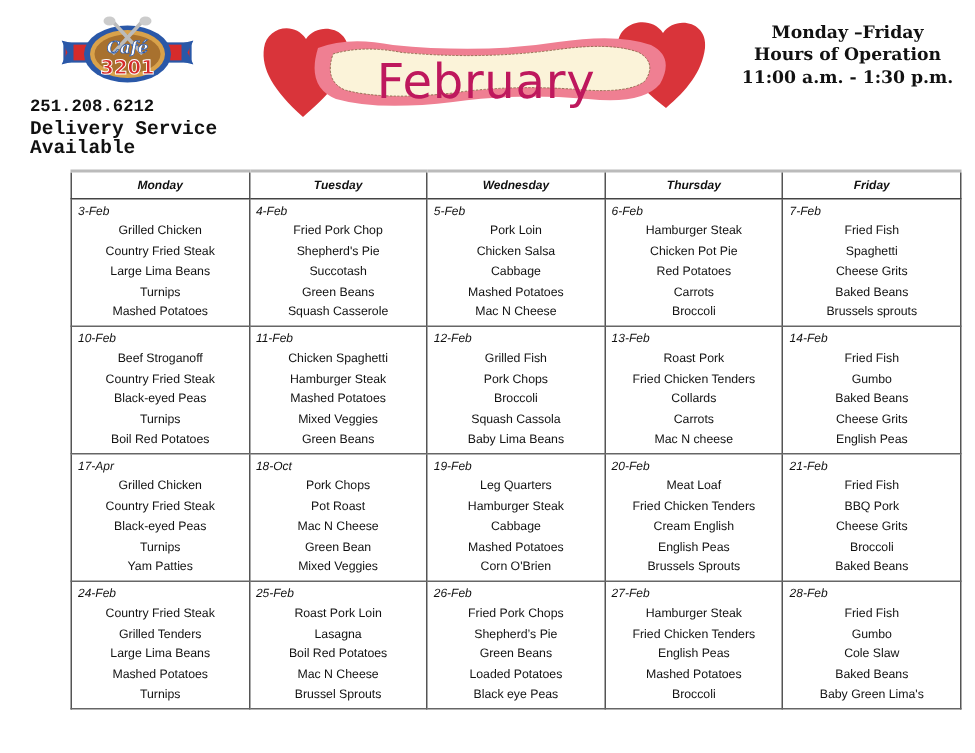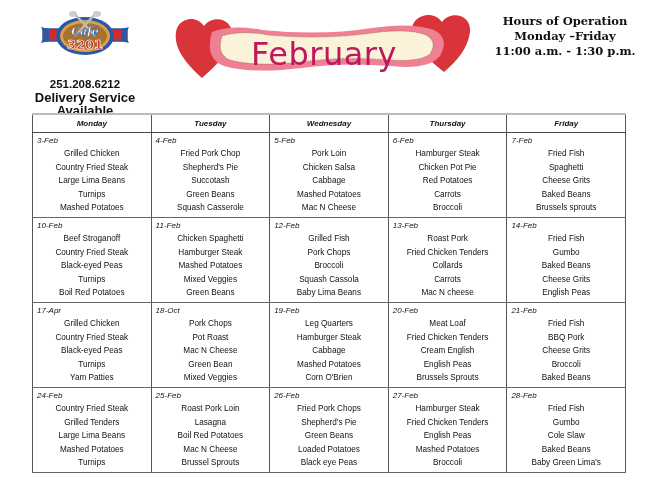--- a/index.html
+++ b/index.html
@@ -1,28 +1,28 @@
 <!DOCTYPE html>
 <html><head>
 <meta charset="utf-8">
 <style>
   html, body { margin: 0; padding: 0; background: #ffffff; }
   body { width: 650px; height: 502px; position: relative; overflow: hidden; font-family: "Liberation Sans", sans-serif; color: #111; }
 
   .logo-wrap { position: absolute; left: 41px; top: 10px; width: 88px; height: 48px; }
-  .phone-block { position: absolute; left: 20px; top: 77px; width: 130px; text-align: center; font-family: Liberation Sans, sans-serif; font-weight: bold; }
+  .phone-block { position: absolute; left: 20px; top: 65px; width: 130px; font-family: Liberation Mono, monospace; font-weight: bold; }
   .phone { font-size: 11.5px; line-height: 14px; }
   .delivery { font-size: 13px; line-height: 13px; }
 
   .banner { position: absolute; left: 172px; top: 10px; width: 302px; height: 72px; }
   .banner-text { position: absolute; left: 52px; top: 24px; width: 200px; text-align: center; font-family: "DejaVu Sans", sans-serif; font-size: 32px; letter-spacing: 0.5px; color: #be185d; line-height: 40px; font-weight: normal; }
 
   .hours { position: absolute; left: 484px; top: 14px; width: 162px; text-align: center; font-family: "DejaVu Serif", serif; font-weight: bold; font-size: 11.5px; line-height: 15px; }
 
-  .menu-table { position: absolute; left: 32px; top: 113px; width: 594px; border-collapse: collapse; border: 1px solid #555; font-size: 8.2px; }
+  .menu-table { position: absolute; left: 47px; top: 113px; width: 594px; border-collapse: collapse; border: 1px solid #555; font-size: 8.2px; }
   .menu-table th { font-style: italic; font-weight: bold; font-size: 8px; height: 17px; border-bottom: 1.5px solid #444; border-top: 2px solid #bbb; padding: 0; text-align: center; }
   .menu-table th, .menu-table td { border-left: 1px solid #555; border-right: 1px solid #555; width: 118px; }
   .menu-table td { vertical-align: top; padding: 0; border-bottom: 1px solid #666; }
   .cell-date { font-weight: normal; font-style: italic; font-size: 8px; padding: 3px 0 0 4px; height: 11px; }
   .cell-item { text-align: center; height: 13.6px; line-height: 13.6px; white-space: nowrap; }
   .cell-pad { height: 2px; }
 </style>
 </head>
 <body>
 
@@ -59,22 +59,22 @@
     <path d="M272 62 C 252 46, 238 32, 240 18 C 242 4, 262 0, 270 12 C 278 0, 300 4, 298 22 C 296 38, 286 50, 272 62 Z" fill="#d9343a"></path>
 
     <path d="M40 22 Q 60 14, 90 20 Q 150 26, 200 18 Q 240 12, 262 20 Q 278 28, 268 46 Q 256 60, 220 56 Q 170 52, 130 58 Q 80 64, 52 56 Q 32 48, 40 22 Z" fill="#ef7f92"></path>
 
     <path d="M50 26 Q 70 20, 96 25 Q 150 30, 200 23 Q 236 18, 254 25 Q 266 32, 258 44 Q 248 52, 218 50 Q 170 46, 130 52 Q 84 57, 58 50 Q 44 44, 50 26 Z" fill="#fbf3d9" stroke="#8a6a4a" stroke-width="0.6" stroke-dasharray="1.5 1"></path>
   </svg>
   <div class="banner-text">February</div>
 </div>
 
 <div class="hours">
+  <div>Monday –Friday</div>
   <div>Hours of Operation</div>
-  <div>Monday –Friday</div>
   <div>11:00 a.m. - 1:30 p.m.</div>
 </div>
 
 <table class="menu-table">
   <thead>
     <tr>
       <th>Monday</th>
       <th>Tuesday</th>
       <th>Wednesday</th>
       <th>Thursday</th>

